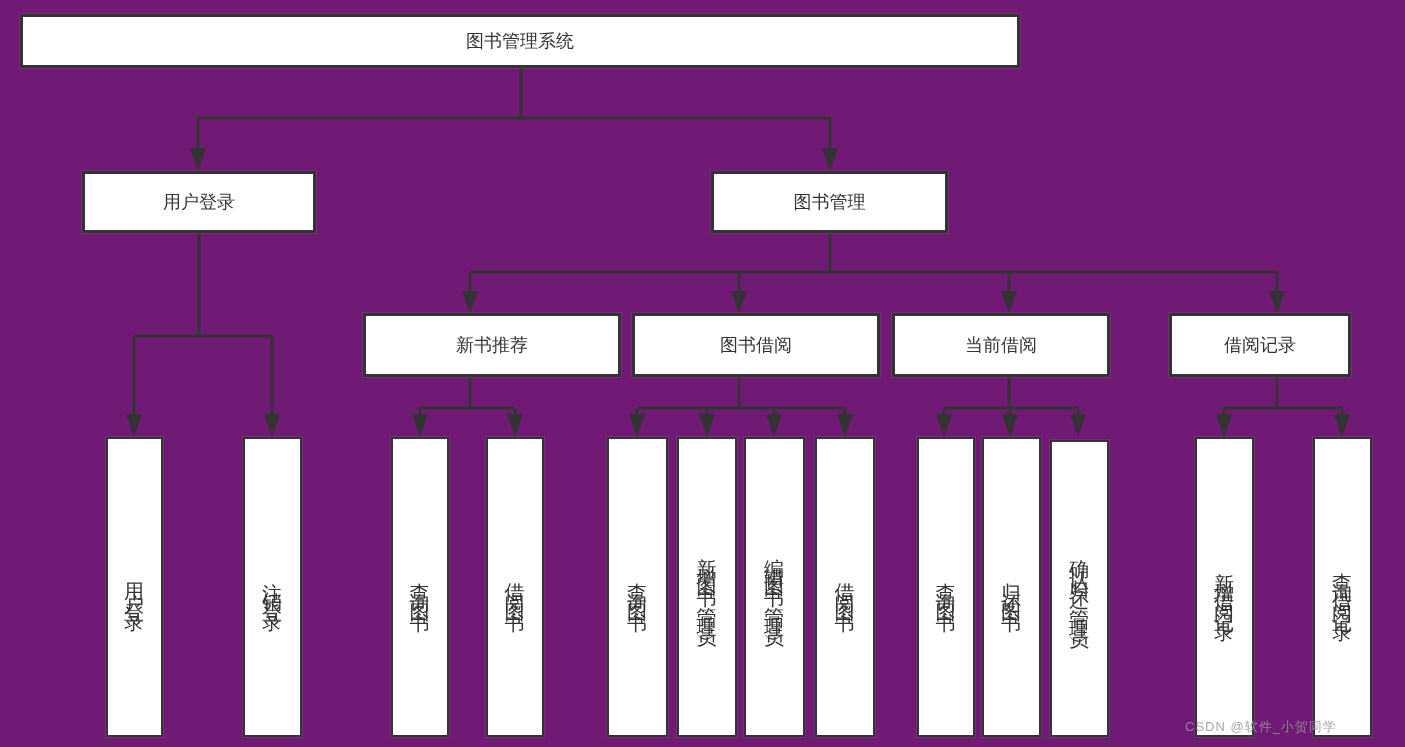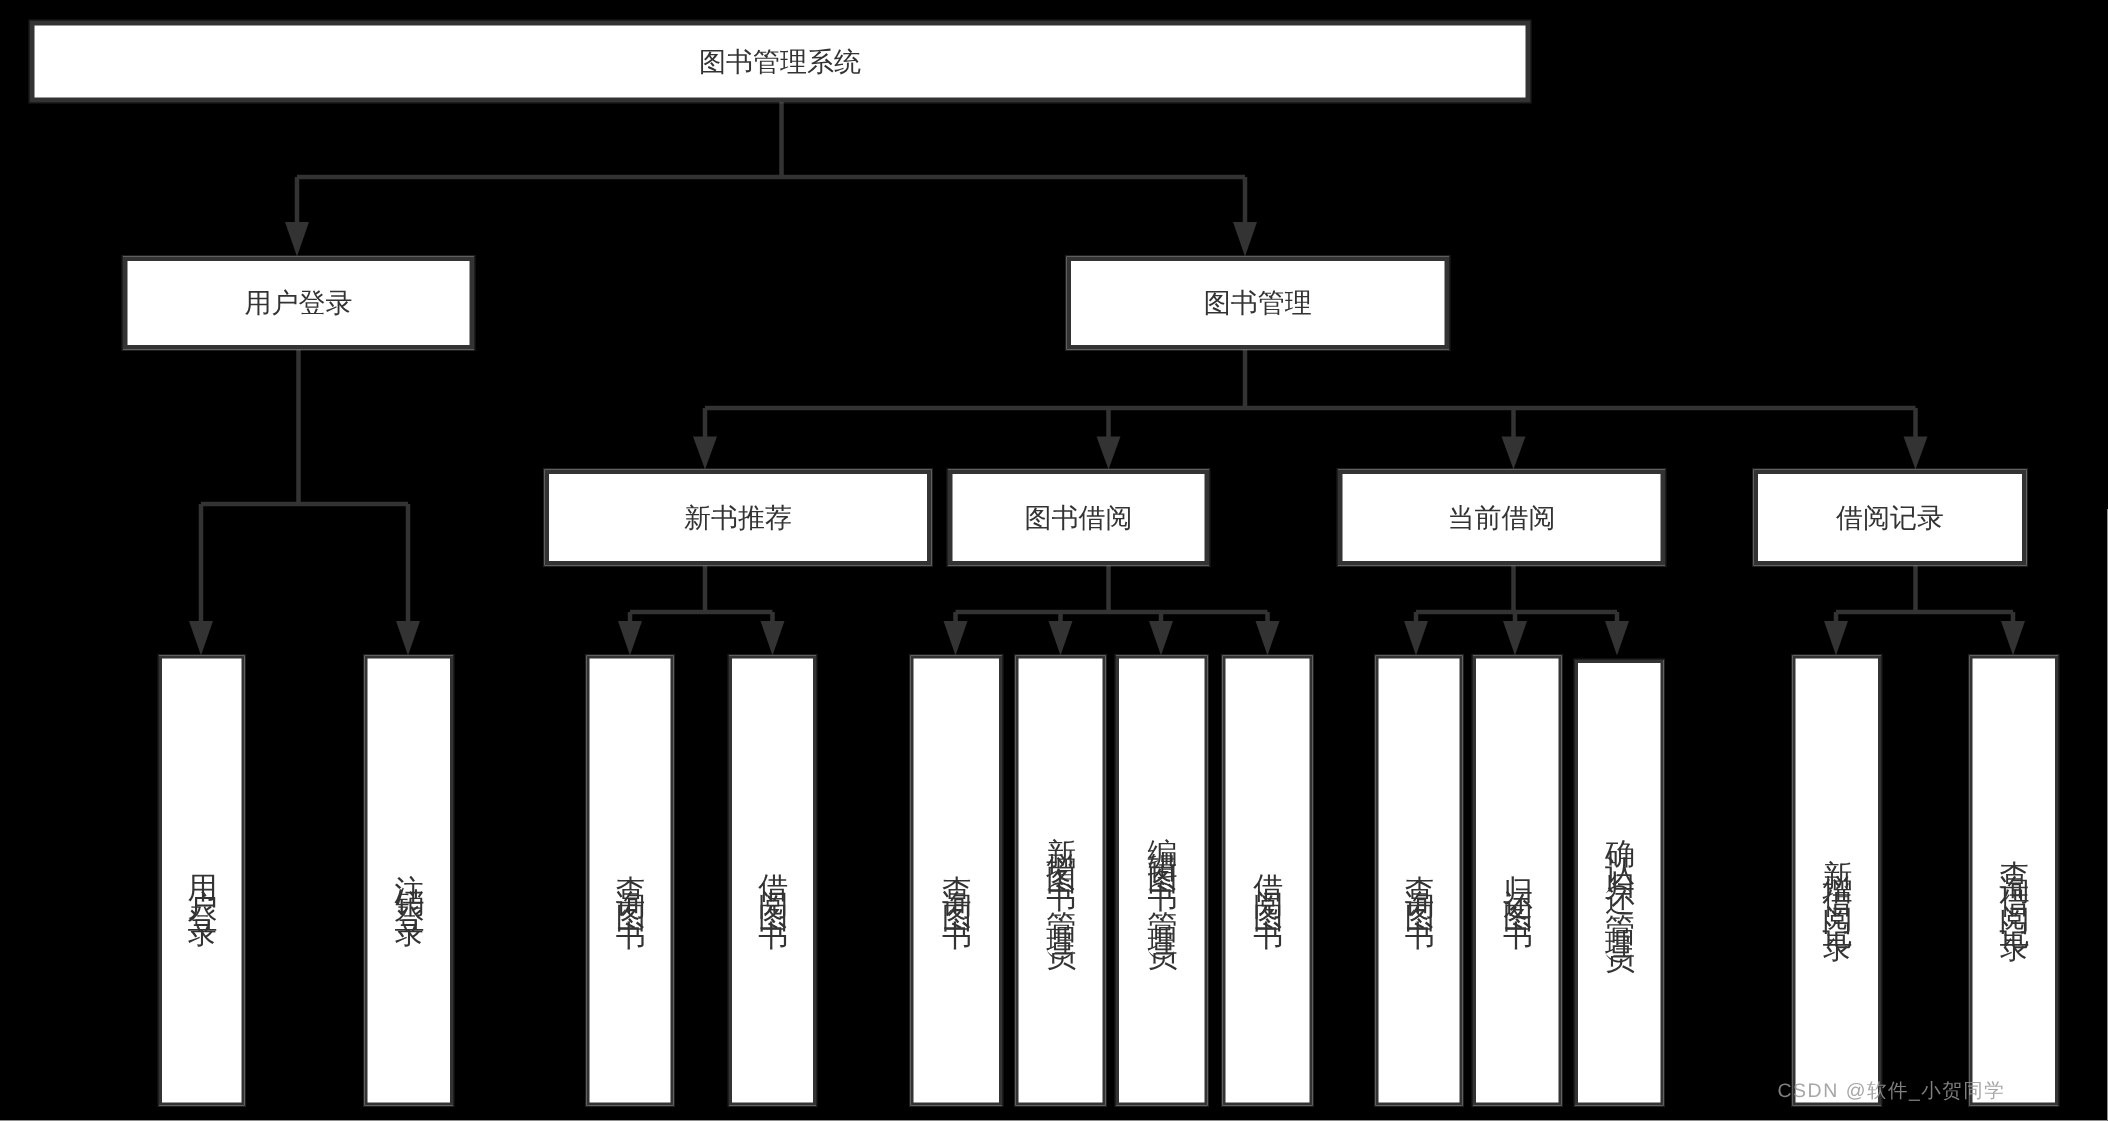--- a/index.html
+++ b/index.html
@@ -4,21 +4,21 @@
 <style>
   html, body {
     margin: 0; padding: 0;
     background: #ffffff;
     font-family: "Liberation Sans", "DejaVu Sans", sans-serif;
   }
   #stage {
     position: relative;
     width: 1405px;
     height: 747px;
-    background: #000000;
+    background: #701a75;
     overflow: hidden;
   }
   #connectors {
     position: absolute;
     left: 0; top: 0;
     width: 1405px; height: 747px;
     pointer-events: none;
   }
   .node {
     position: absolute;
@@ -101,28 +101,28 @@
     </g>
   </svg>
 
   <div class="node" style="left:20px; top:14px; width:1000px; height:54px;">
     <span>图书管理系统</span>
   </div>
 
   <div class="node" style="left:82px; top:171px; width:234px; height:62px;">
     <span>用户登录</span>
   </div>
-  <div class="node" style="left:711px; top:171px; width:255px; height:62px;">
+  <div class="node" style="left:711px; top:171px; width:237px; height:62px;">
     <span>图书管理</span>
   </div>
 
   <div class="node" style="left:363px; top:313px; width:258px; height:64px;">
     <span>新书推荐</span>
   </div>
-  <div class="node" style="left:632px; top:313px; width:174px; height:64px;">
+  <div class="node" style="left:632px; top:313px; width:248px; height:64px;">
     <span>图书借阅</span>
   </div>
   <div class="node" style="left:892px; top:313px; width:218px; height:64px;">
     <span>当前借阅</span>
   </div>
   <div class="node" style="left:1169px; top:313px; width:182px; height:64px;">
     <span>借阅记录</span>
   </div>
 
   <div class="node leaf" style="left:106px; top:437px; width:57px; height:300px;">

